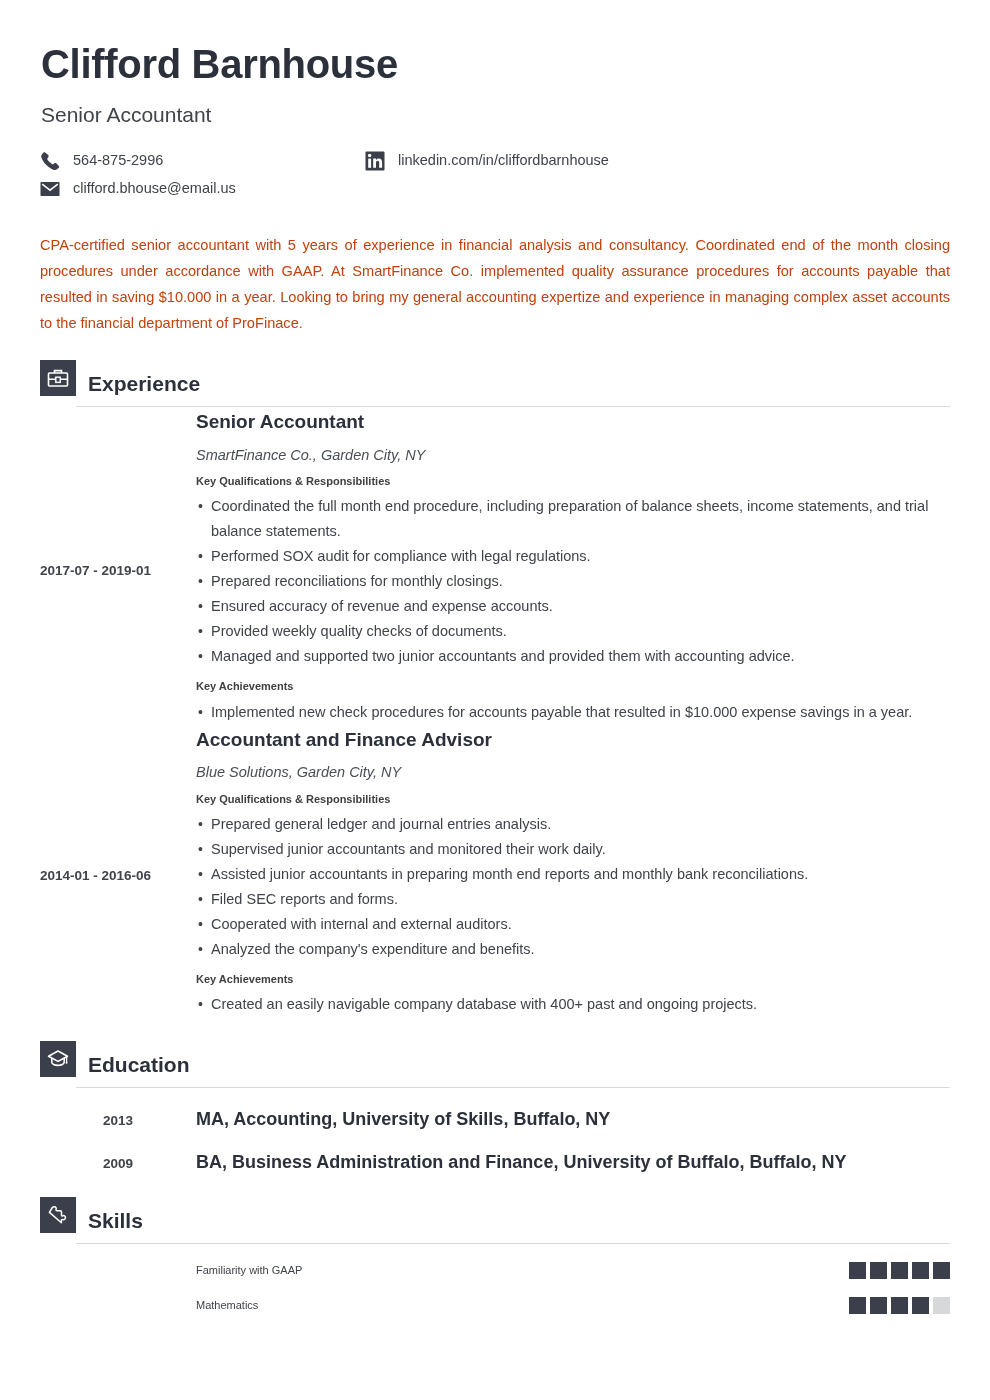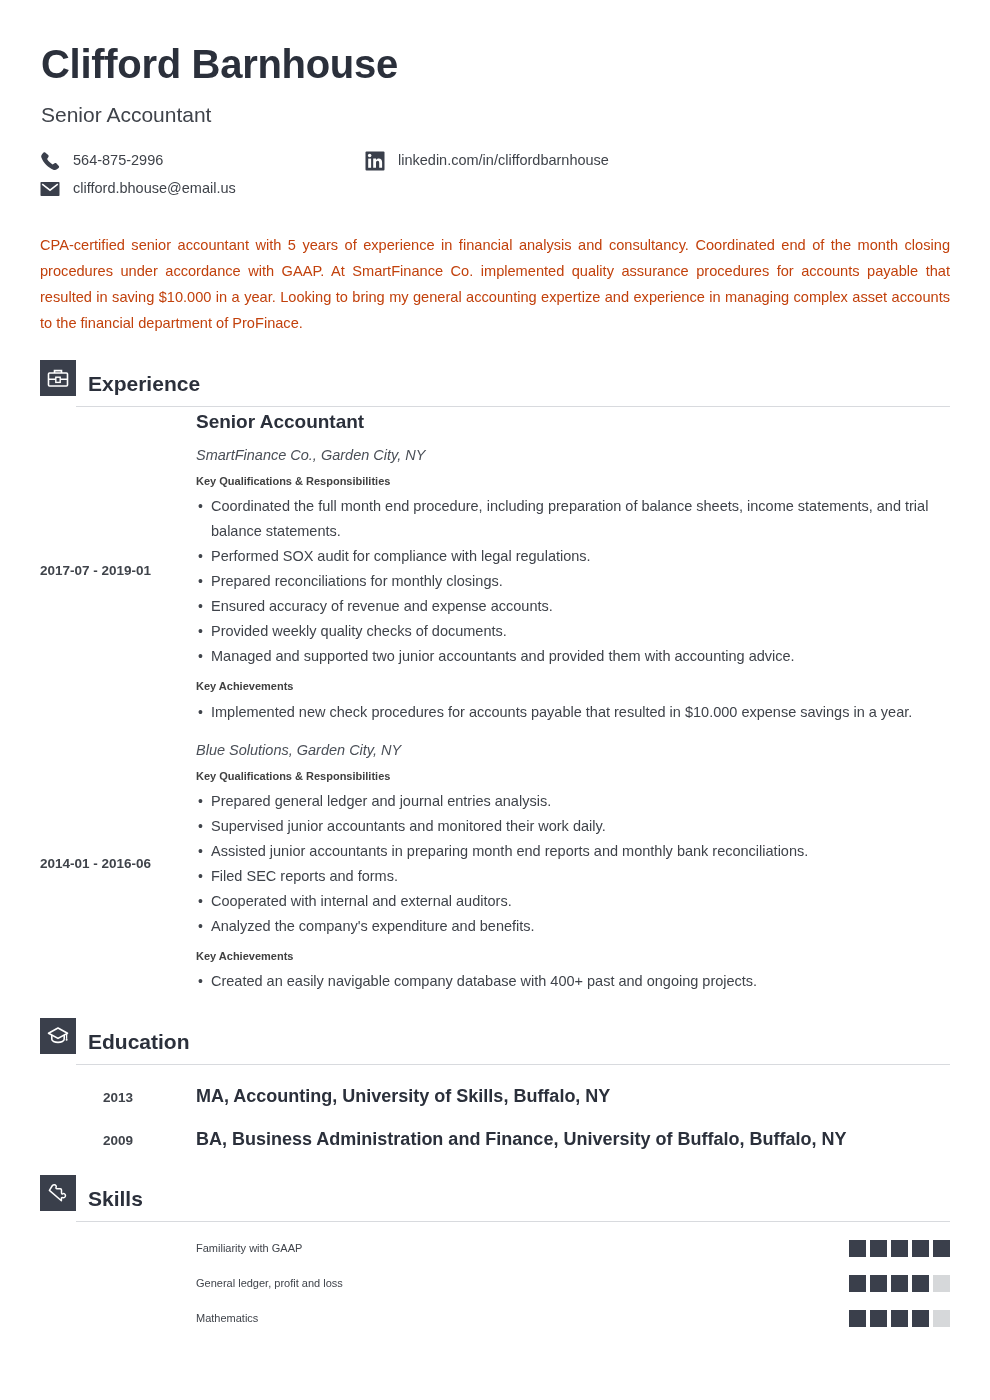--- a/index.html
+++ b/index.html
@@ -288,20 +288,21 @@
         <div class="entry-subhead">Key Achievements</div>
         <ul class="bullets">
           <li>Implemented new check procedures for accounts payable that resulted in $10.000 expense savings in a year.</li>
         </ul>
       </div>
     </div>
 
     <div class="entry">
       <div class="entry-date">2014-01 - 2016-06</div>
       <div class="entry-body">
+        <div class="entry-title">Accountant and Finance Advisor</div>
         <div class="entry-company">Blue Solutions, Garden City, NY</div>
         <div class="entry-subhead">Key Qualifications &amp; Responsibilities</div>
         <ul class="bullets">
           <li>Prepared general ledger and journal entries analysis.</li>
           <li>Supervised junior accountants and monitored their work daily.</li>
           <li>Assisted junior accountants in preparing month end reports and monthly bank reconciliations.</li>
           <li>Filed SEC reports and forms.</li>
           <li>Cooperated with internal and external auditors.</li>
           <li>Analyzed the company's expenditure and benefits.</li>
         </ul>
@@ -353,36 +354,26 @@
         <div class="skill-name">Familiarity with GAAP</div>
         <div class="skill-rating">
             <span class="skill-box filled"></span>
             <span class="skill-box filled"></span>
             <span class="skill-box filled"></span>
             <span class="skill-box filled"></span>
             <span class="skill-box filled"></span>
           </div>
       </div>
       <div class="skill-row">
-        <div class="skill-name">General ledger, profit and loss</div>
+        <div class="skill-name">Mathematics</div>
         <div class="skill-rating">
             <span class="skill-box filled"></span>
             <span class="skill-box filled"></span>
             <span class="skill-box filled"></span>
             <span class="skill-box filled"></span>
             <span class="skill-box"></span>
           </div>
       </div>
-      <div class="skill-row">
-        <div class="skill-name">Mathematics</div>
-        <div class="skill-rating">
-            <span class="skill-box filled"></span>
-            <span class="skill-box filled"></span>
-            <span class="skill-box filled"></span>
-            <span class="skill-box filled"></span>
-            <span class="skill-box"></span>
-          </div>
-      </div>
 
     </div>
   </div>
 
 </div>
 
 </body></html>

